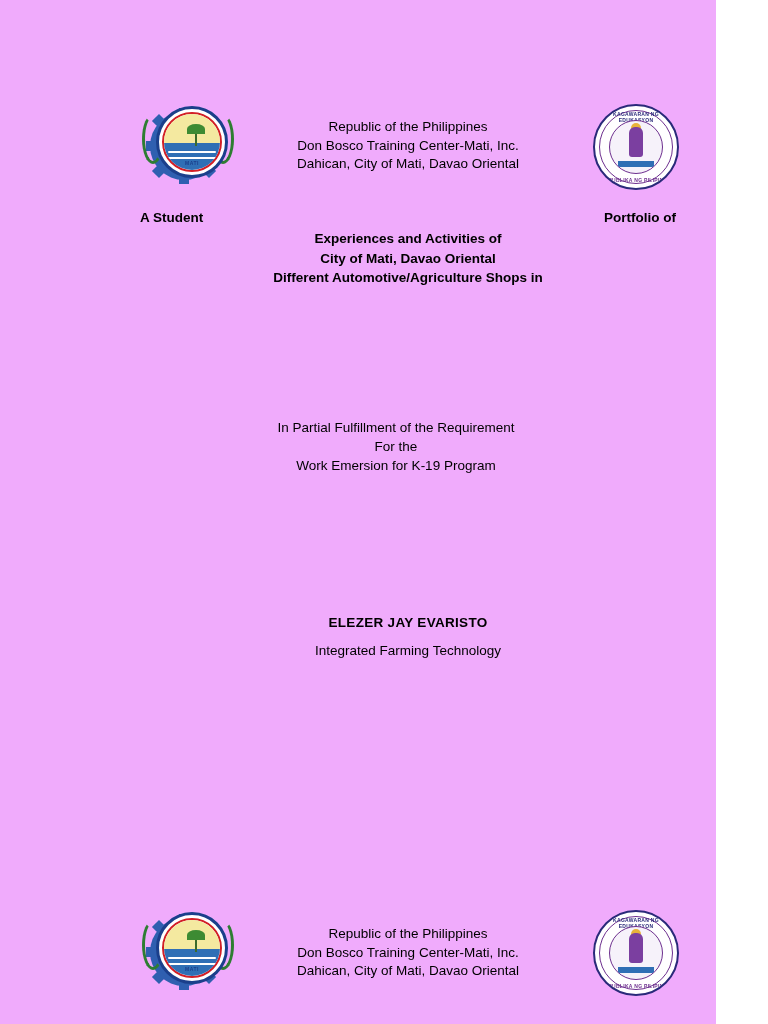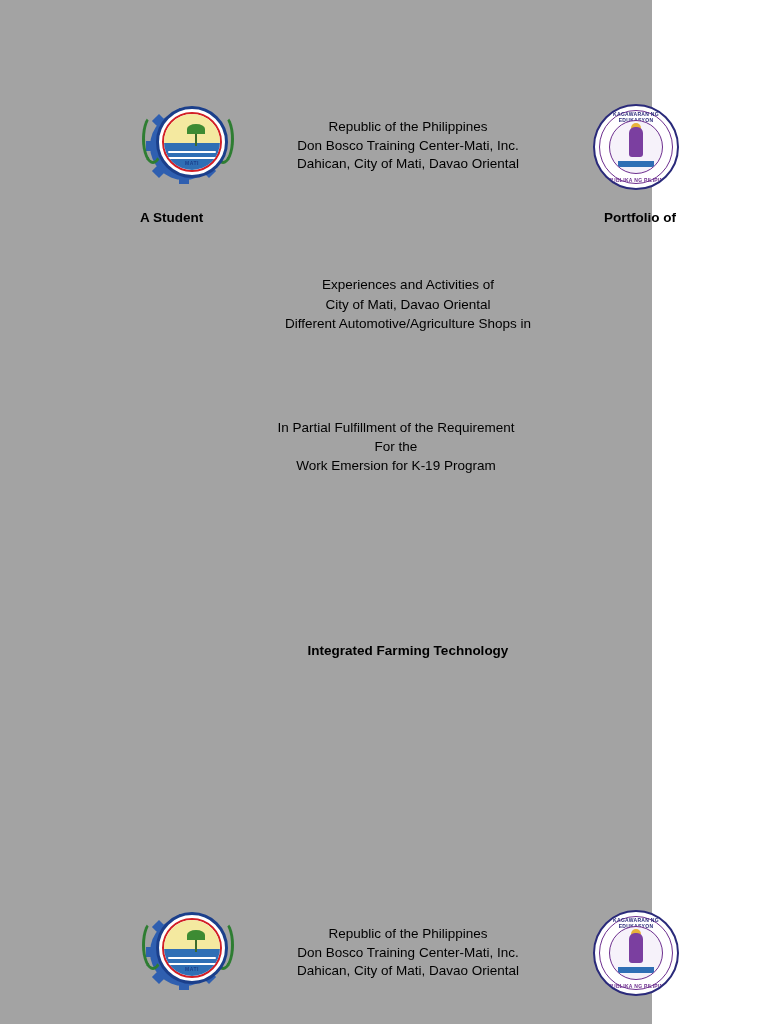--- a/index.html
+++ b/index.html
@@ -10,23 +10,23 @@
   body {
     width: 768px;
     height: 1024px;
     font-family: "Liberation Sans", sans-serif;
     color: #000000;
     position: relative;
     overflow: hidden;
   }
   .page {
     position: relative;
-    width: 652px;
+    width: 716px;
     height: 1024px;
-    background: #a3a3a3;
+    background: #f0abfc;
   }
 
   
   .header {
     position: absolute;
     top: 104px;
     left: 140px;
     width: 536px;
     height: 84px;
   }
@@ -202,23 +202,22 @@
     justify-content: space-between;
     gap: 28px;
   }
   .title-block {
     position: absolute;
     top: 229px;
     left: 120px;
     width: 576px;
     text-align: center;
     font-size: 13.5px;
-    font-weight: normal;
+    font-weight: bold;
     line-height: 19.5px;
-    margin-top: 46px;
   }
   .purpose-block {
     position: absolute;
     top: 418px;
     left: 108px;
     width: 576px;
     text-align: center;
     font-size: 13.5px;
     line-height: 19px;
   }
@@ -232,21 +231,20 @@
     font-weight: bold;
     letter-spacing: .3px;
   }
   .author-program {
     position: absolute;
     top: 643px;
     left: 120px;
     width: 576px;
     text-align: center;
     font-size: 13.5px;
-    font-weight: bold;
   }
   .date-line {
     position: absolute;
     top: 866px;
     left: 120px;
     width: 576px;
     text-align: center;
     font-size: 13.5px;
   }
   .footer {
@@ -335,20 +333,21 @@
     <div>City of Mati, Davao Oriental</div>
     <div>Different Automotive/Agriculture Shops in</div>
   </div>
 
   <div class="purpose-block">
     <div>In Partial Fulfillment of the Requirement</div>
     <div>For the</div>
     <div>Work Emersion for K-19 Program</div>
   </div>
 
+  <div class="author-name">ELEZER JAY EVARISTO</div>
   <div class="author-program">Integrated Farming Technology</div>
 
 
   <div class="footer">
     <div class="footer-text">
       <div>Republic of the Philippines</div>
       <div>Don Bosco Training Center-Mati, Inc.</div>
       <div>Dahican, City of Mati, Davao Oriental</div>
     </div>
   </div>

